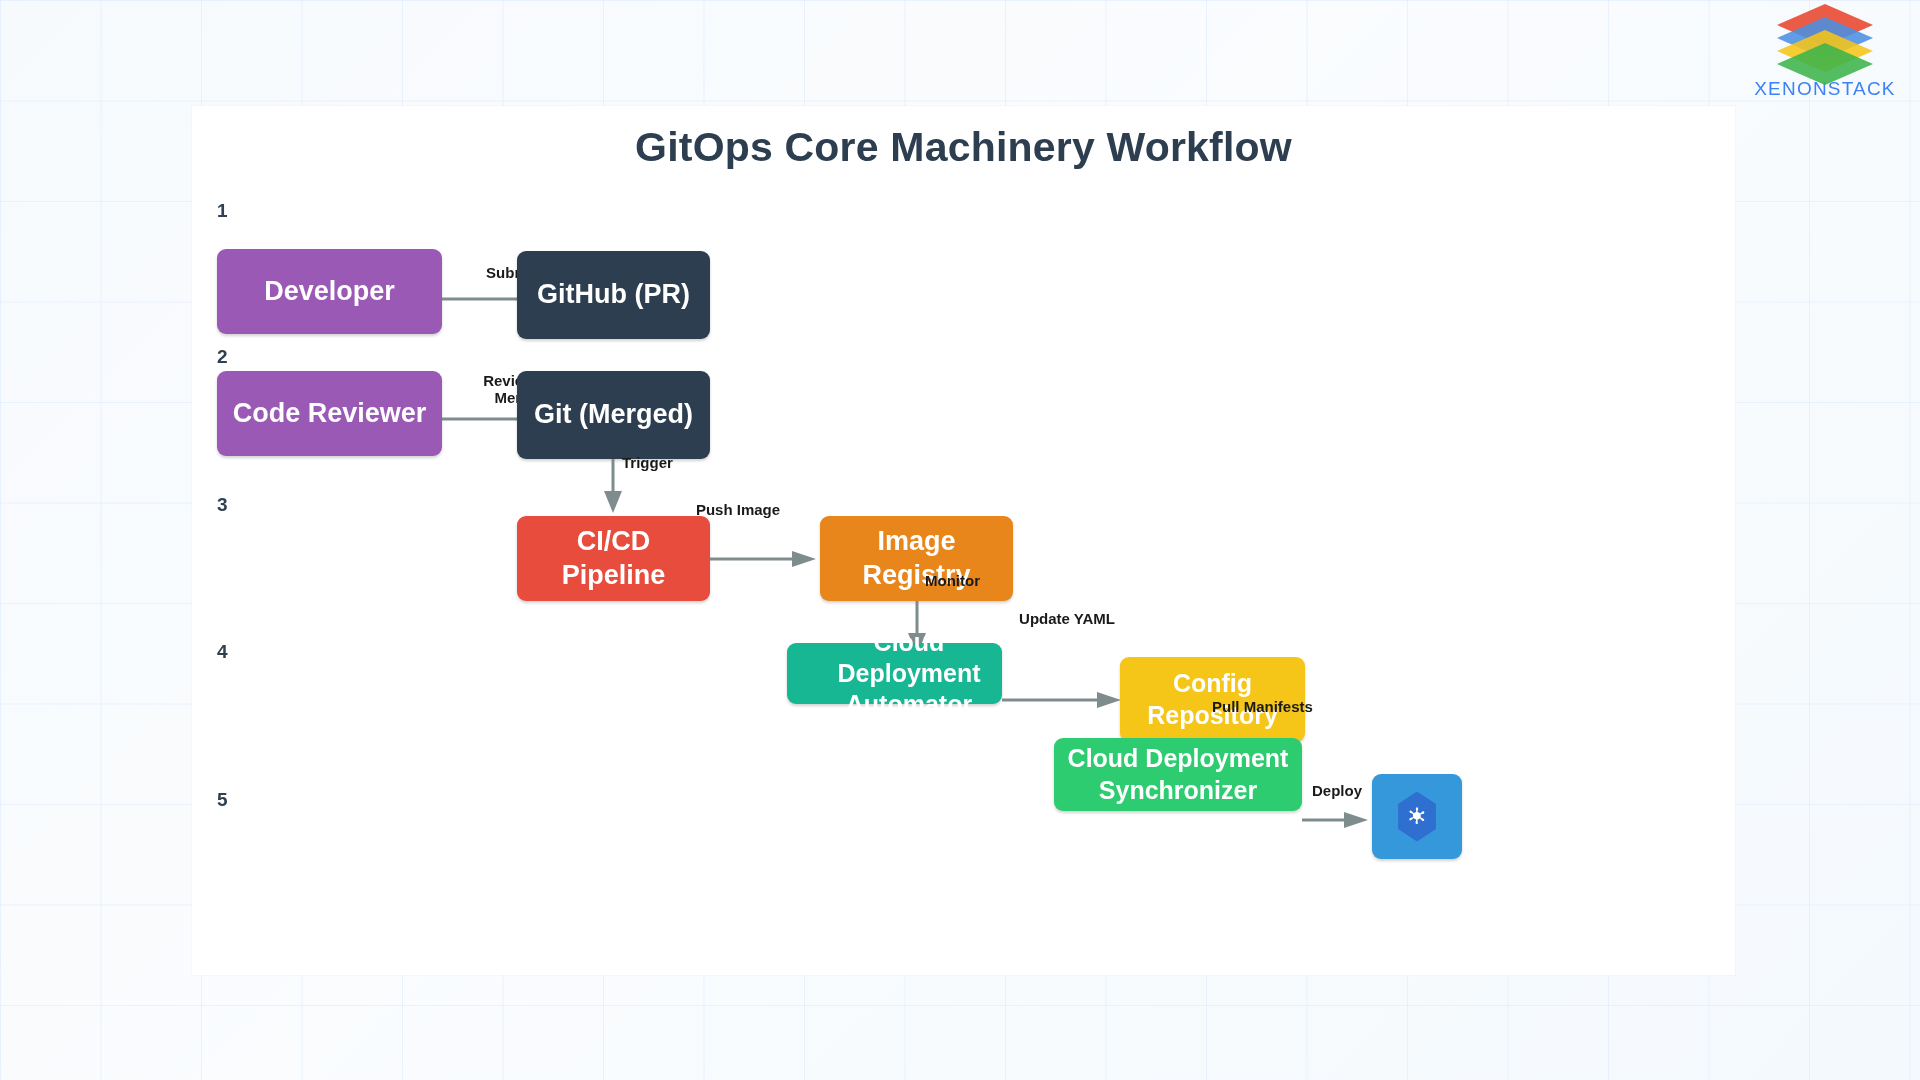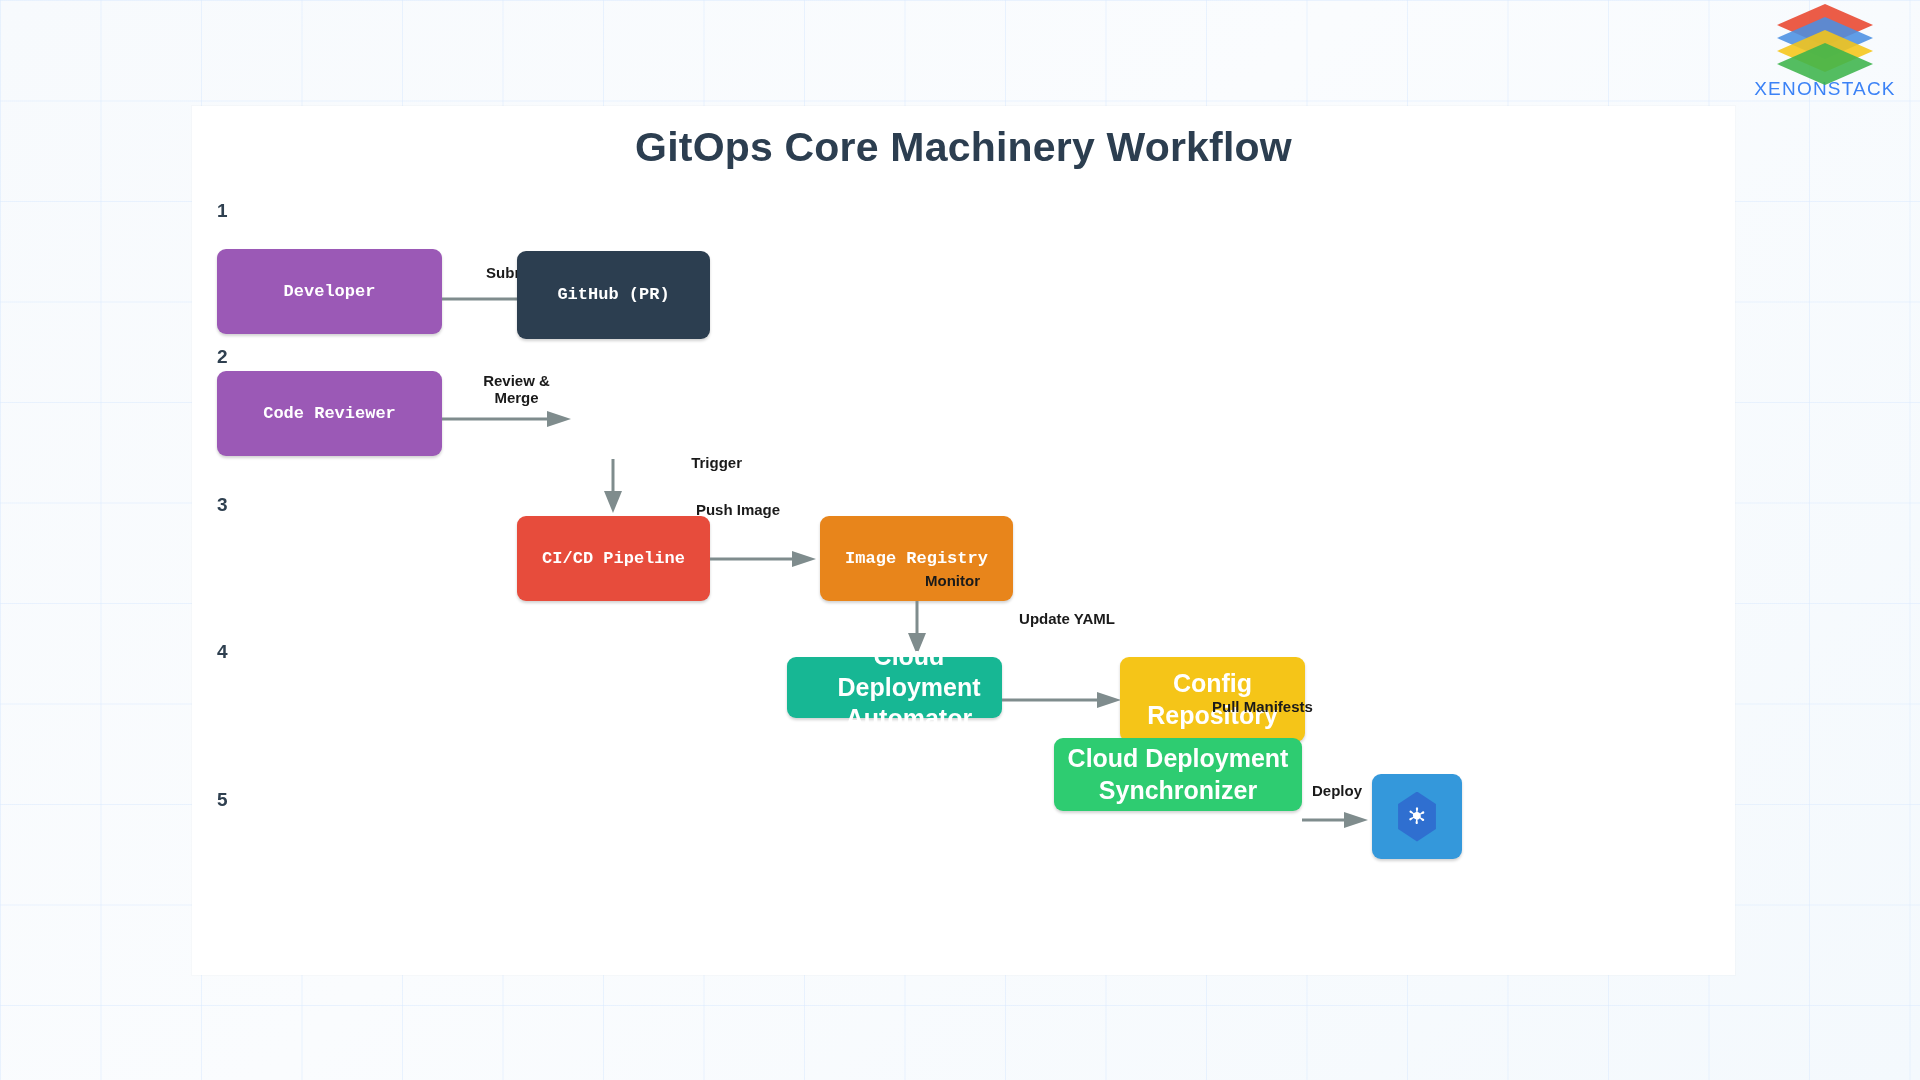--- a/index.html
+++ b/index.html
@@ -56,21 +56,21 @@
     position: absolute;
     display: flex; align-items: center; justify-content: center;
     text-align: center;
     border-radius: 9px;
     color: #ffffff;
     font-weight: bold;
     line-height: 1.25;
     box-shadow: 0 2px 3px rgba(0,0,0,.18);
     padding: 4px 8px;
   }
-  .node.one-line { font-size: 17px; font-family: Liberation Mono, monospace; }
+  .node.one-line { font-size: 27px; }
   .node.two-line { font-size: 25px; }
 
   
   .edge { position: absolute; }
   .edge-label {
     position: absolute;
     font-size: 15px; font-weight: bold; color: #1a1a1a;
     white-space: pre-line; text-align: center; line-height: 1.15;
   }
   .k8s-badge {
@@ -122,26 +122,29 @@
     <span>Code Reviewer</span>
   </div>
 
   <svg class="edge" style="left:250px; top:302px; width:240px; height:22px;">
     <line x1="0" y1="11" x2="105" y2="11" stroke="#7f8c8d" stroke-width="3"></line>
     <polygon points="105,3 129,11 105,19" fill="#7f8c8d"></polygon>
   </svg>
   <div class="edge-label" style="left:262px; top:266px; width:125px;">Review &amp;
 Merge</div>
 
+  <div class="node one-line" style="left:325px; top:265px; width:193px; height:88px; background:#2c3e50;">
+    <span>Git (Merged)</span>
+  </div>
 
   <svg class="edge" style="left:408px; top:353px; width:26px; height:55px;">
     <line x1="13" y1="0" x2="13" y2="32" stroke="#7f8c8d" stroke-width="3"></line>
     <polygon points="4,32 22,32 13,54" fill="#7f8c8d"></polygon>
   </svg>
-  <div class="edge-label" style="left:430px; top:348px; width:120px; text-align:right;">Trigger</div>
+  <div class="edge-label" style="left:430px; top:348px; width:120px; text-align:left;">Trigger</div>
 
   <div class="node one-line" style="left:325px; top:410px; width:193px; height:85px; background:#e74c3c;">
     <span>CI/CD Pipeline</span>
   </div>
 
   <svg class="edge" style="left:518px; top:442px; width:150px; height:22px;">
     <line x1="0" y1="11" x2="82" y2="11" stroke="#7f8c8d" stroke-width="3"></line>
     <polygon points="82,3 106,11 82,19" fill="#7f8c8d"></polygon>
   </svg>
   <div class="edge-label" style="left:484px; top:395px; width:124px;">Push Image</div>
@@ -149,21 +152,21 @@
   <div class="node one-line" style="left:628px; top:410px; width:193px; height:85px; background:#e8851b;">
     <span>Image Registry</span>
   </div>
 
   <svg class="edge" style="left:712px; top:495px; width:26px; height:55px;">
     <line x1="13" y1="0" x2="13" y2="32" stroke="#7f8c8d" stroke-width="3"></line>
     <polygon points="4,32 22,32 13,54" fill="#7f8c8d"></polygon>
   </svg>
   <div class="edge-label" style="left:733px; top:466px; width:120px; text-align:left;">Monitor</div>
 
-  <div class="node two-line" style="left:595px; top:551px; width:215px; height:61px; background:#17b794;padding-left:37px;">
+  <div class="node two-line" style="left:595px; top:537px; width:215px; height:61px; background:#17b794;padding-left:37px;">
     <span>Cloud Deployment Automator</span>
   </div>
 
   <svg class="edge" style="left:810px; top:583px; width:165px; height:22px;">
     <line x1="0" y1="11" x2="95" y2="11" stroke="#7f8c8d" stroke-width="3"></line>
     <polygon points="95,3 119,11 95,19" fill="#7f8c8d"></polygon>
   </svg>
   <div class="edge-label" style="left:805px; top:504px; width:140px;">Update YAML</div>
 
   <div class="node two-line" style="left:928px; top:551px; width:185px; height:85px; background:#f5c518;">

